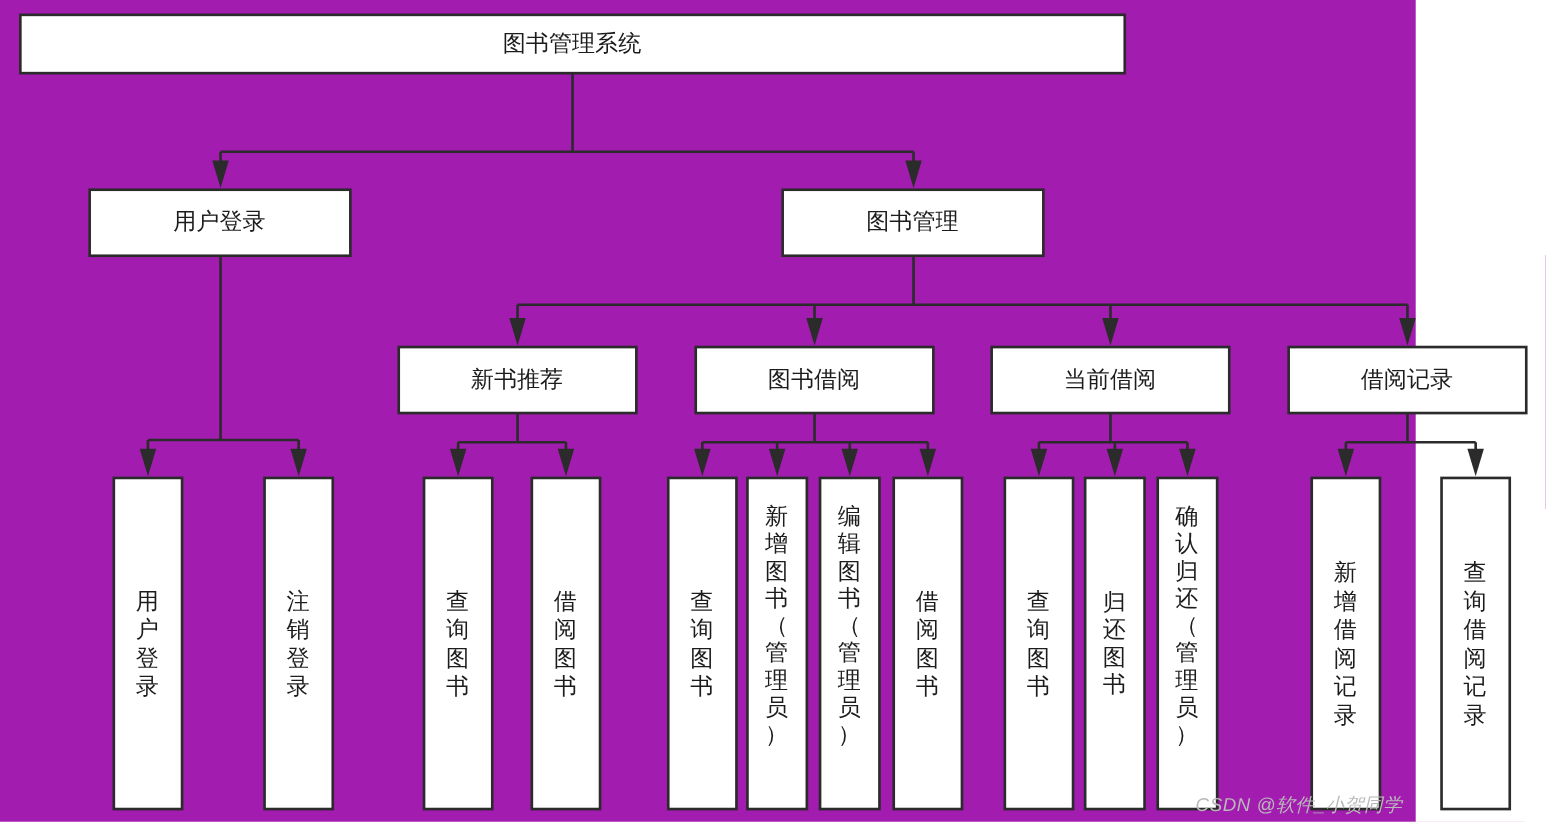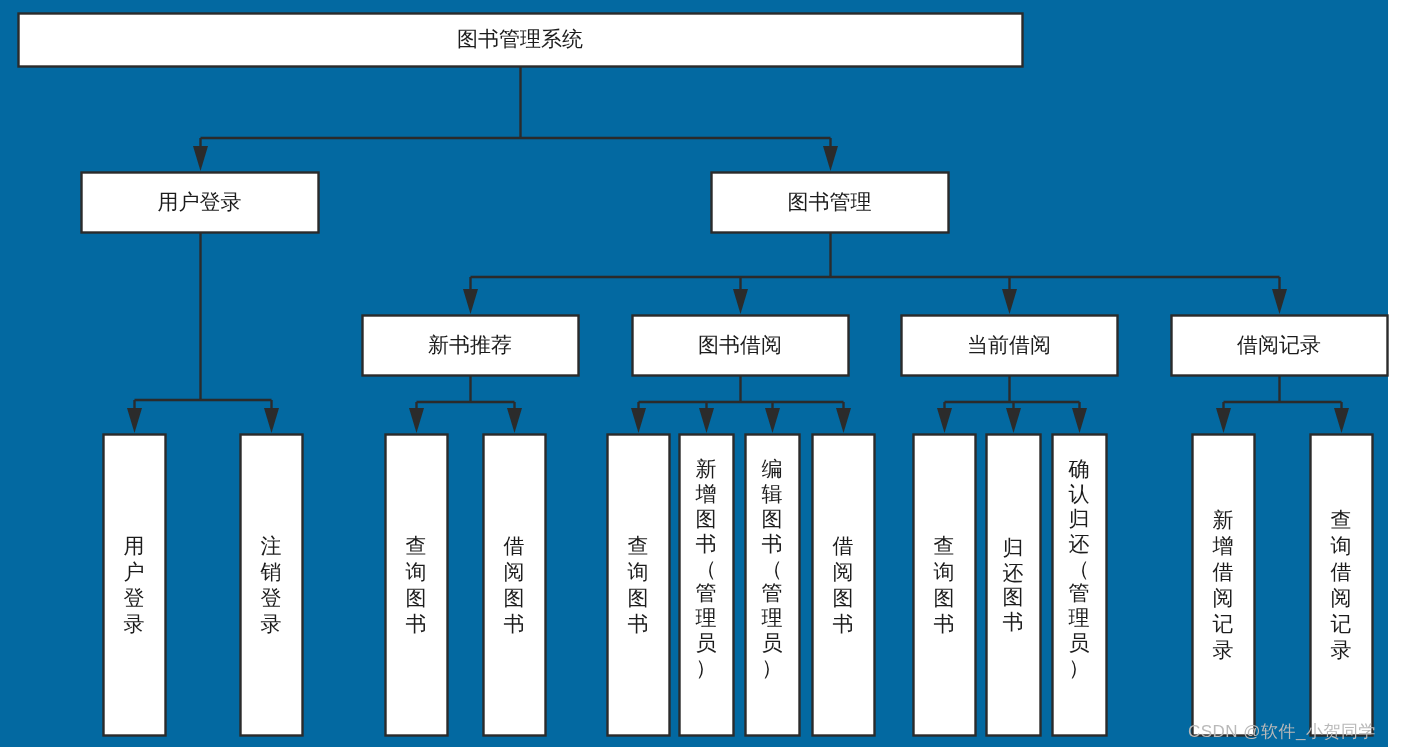--- a/index.html
+++ b/index.html
@@ -8,23 +8,23 @@
     background: #ffffff;
   }
   body {
     width: 1405px;
     height: 747px;
     font-family: "Liberation Sans", "DejaVu Sans", sans-serif;
     overflow: hidden;
   }
   #diagram-root {
     position: relative;
-    width: 1388px;
+    width: 1287px;
     height: 747px;
-    background: #0369a1;
+    background: #a21caf;
   }
   svg#tree-svg {
     position: absolute;
     left: 0;
     top: 0;
     width: 1405px;
     height: 747px;
   }
   .node-box {
     fill: #ffffff;
@@ -57,20 +57,21 @@
   .watermark {
     position: absolute;
     right: 12px;
     bottom: 4px;
     font-family: "Liberation Sans", "DejaVu Sans", sans-serif;
     font-size: 17px;
     color: #b9b9b9;
     letter-spacing: 0.5px;
     white-space: nowrap;
     user-select: none;
+    font-style: italic;
   }
 </style>
 </head>
 <body>
 
 <div id="diagram-root">
   <svg id="tree-svg" viewBox="0 0 1405 747">
     <g id="edges-layer">
         <path d="M 520.5 66 L 520.5 138" class="edge-line"></path>
         <path d="M 200.5 138 L 830.5 138" class="edge-line"></path>

